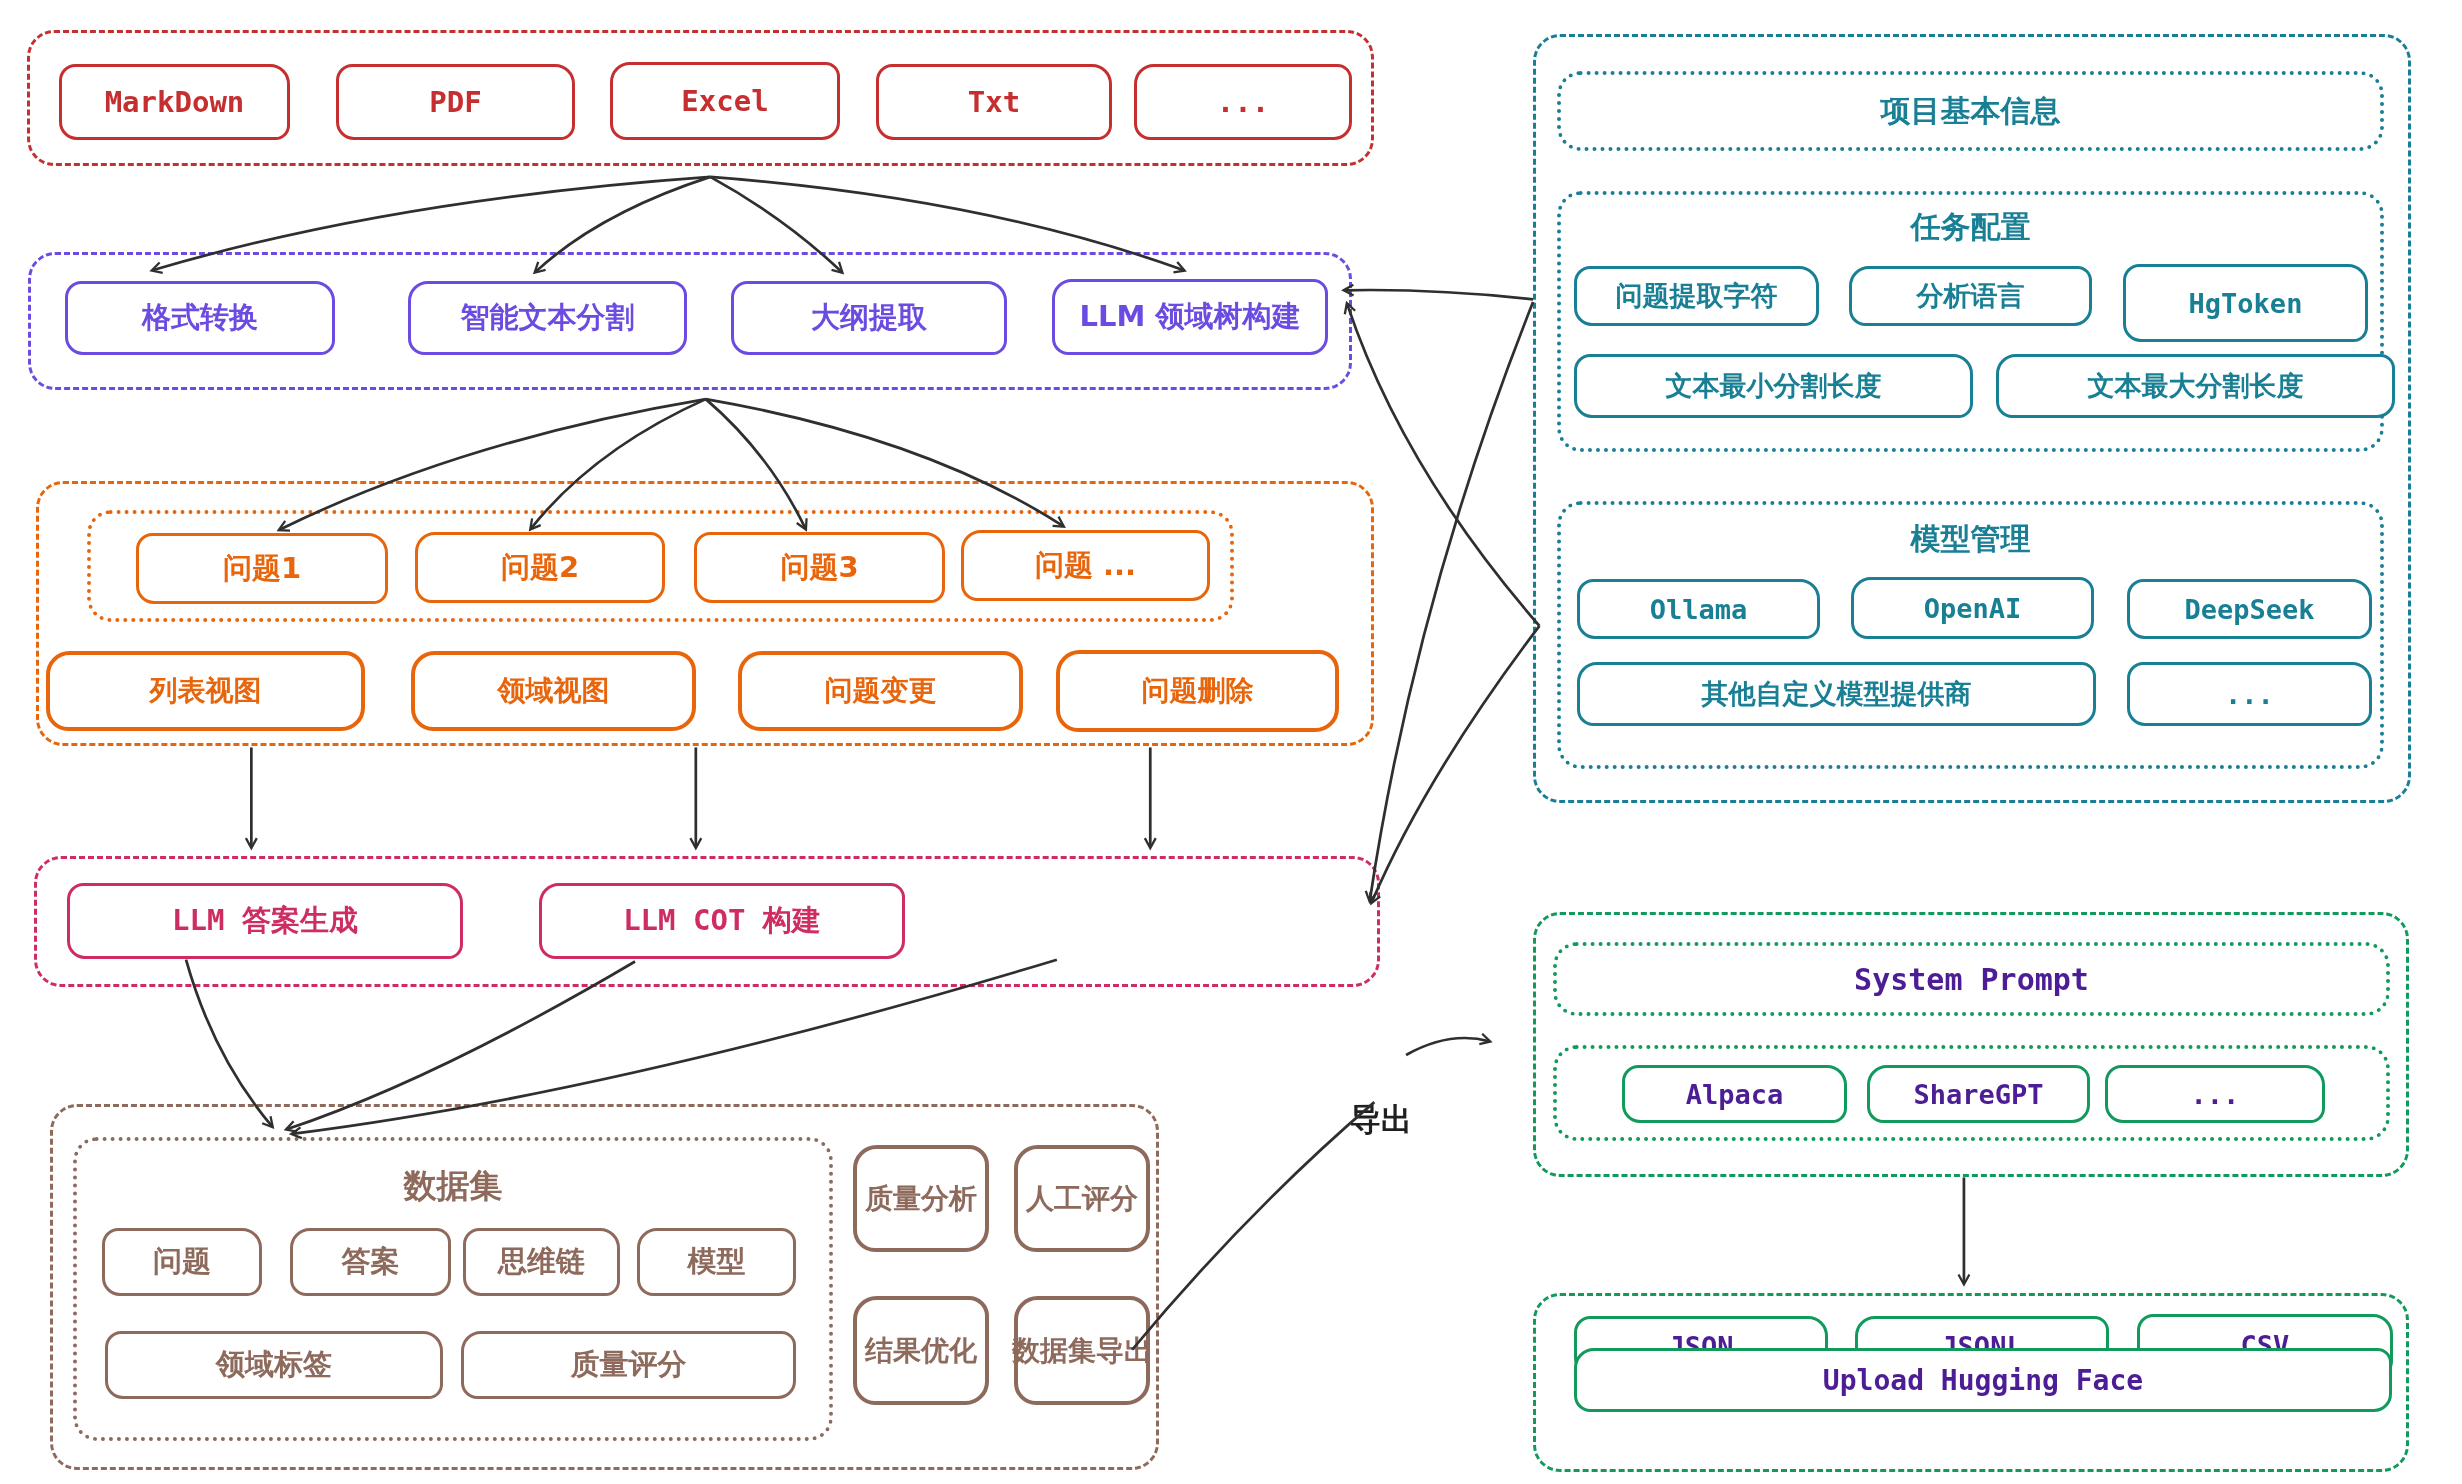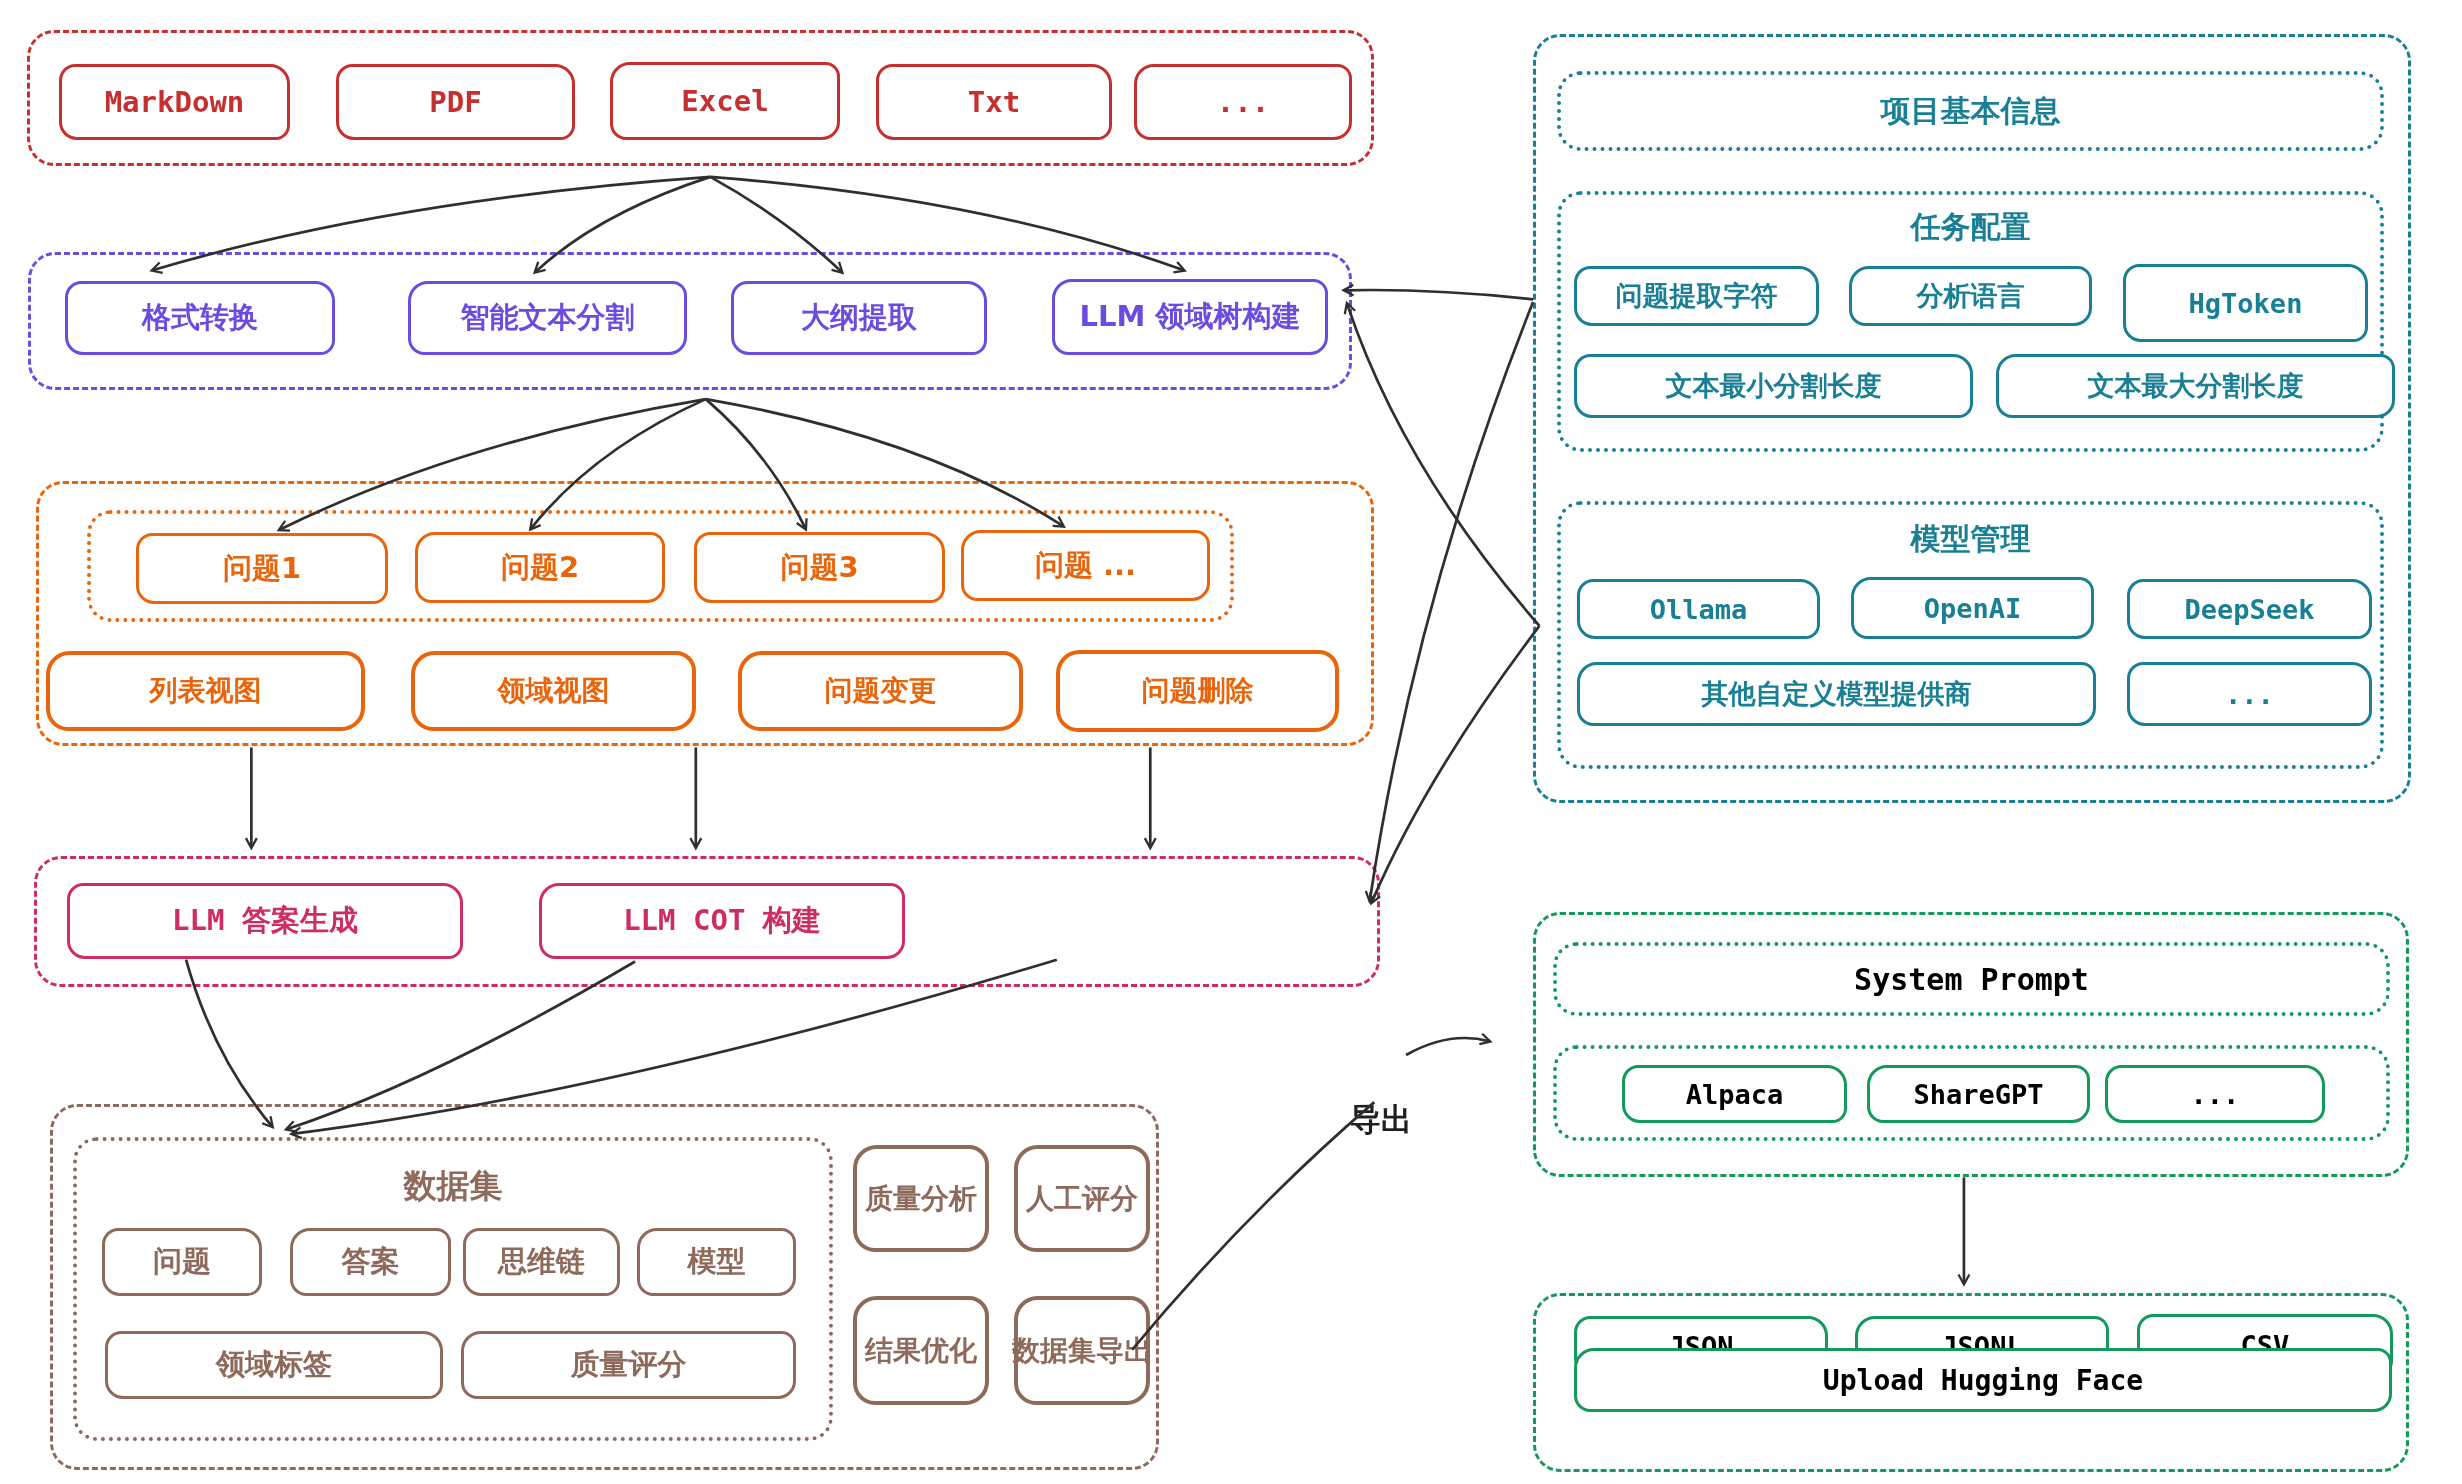--- a/index.html
+++ b/index.html
@@ -18,40 +18,40 @@
   .mono{font-family:"DejaVu Sans Mono","Liberation Mono",monospace;}
   .title{display:flex;align-items:center;justify-content:center;text-align:center;
          font-size:30px;font-weight:600;white-space:nowrap;}
   
   .red   {border-color:#c62f2f;color:#c62f2f;}
   .purple{border-color:#6b4be0;color:#6b4be0;}
   .orange{border-color:#e8650c;color:#e8650c;}
   .pink  {border-color:#ce2d62;color:#ce2d62;}
   .brown {border-color:#8d6a5c;color:#8d6a5c;}
   .teal  {border-color:#187f95;color:#187f95;}
-  .green {border-color:#12995c;color:#000000;}
+  .green {border-color:#12995c;color:#4c1d95;}
   svg.arrows{position:absolute;left:0;top:0;pointer-events:none;}
   .arrowlabel{position:absolute;font-size:31px;color:#1f1f1f;font-weight:600;margin-top:36px;}
 </style>
 </head>
 <body>
 
 <div id="canvas">
 
   <div class="abs group red" style="left:27px;top:30px;width:1347px;height:136px;"></div>
   <div class="abs node mono red" style="left:59px;top:64px;width:231px;height:76px;">MarkDown</div>
   <div class="abs node mono red" style="left:336px;top:64px;width:239px;height:76px;">PDF</div>
   <div class="abs node mono red r2" style="left:610px;top:62px;width:230px;height:78px;">Excel</div>
   <div class="abs node mono red" style="left:876px;top:64px;width:236px;height:76px;">Txt</div>
   <div class="abs node mono red r2" style="left:1134px;top:64px;width:218px;height:76px;">...</div>
 
   <div class="abs group purple" style="left:28px;top:252px;width:1324px;height:138px;"></div>
   <div class="abs node purple" style="left:65px;top:281px;width:270px;height:74px;">格式转换</div>
   <div class="abs node purple r2" style="left:408px;top:281px;width:279px;height:74px;">智能文本分割</div>
-  <div class="abs node purple" style="left:731px;top:281px;width:256px;height:74px;">大纲提取</div>
+  <div class="abs node purple" style="left:731px;top:281px;width:276px;height:74px;">大纲提取</div>
   <div class="abs node purple r2" style="left:1052px;top:279px;width:276px;height:76px;">LLM 领域树构建</div>
 
   <div class="abs group orange" style="left:36px;top:481px;width:1338px;height:265px;"></div>
   <div class="abs subgroup orange" style="left:87px;top:510px;width:1147px;height:112px;"></div>
   <div class="abs node orange" style="left:136px;top:533px;width:252px;height:71px;">问题1</div>
   <div class="abs node orange r2" style="left:415px;top:532px;width:250px;height:71px;">问题2</div>
   <div class="abs node orange" style="left:694px;top:532px;width:251px;height:71px;">问题3</div>
   <div class="abs node orange r2" style="left:961px;top:530px;width:249px;height:71px;">问题 ...</div>
   <div class="abs node big orange" style="left:46px;top:651px;width:319px;height:80px;">列表视图</div>
   <div class="abs node big orange r2" style="left:411px;top:651px;width:285px;height:80px;">领域视图</div>

